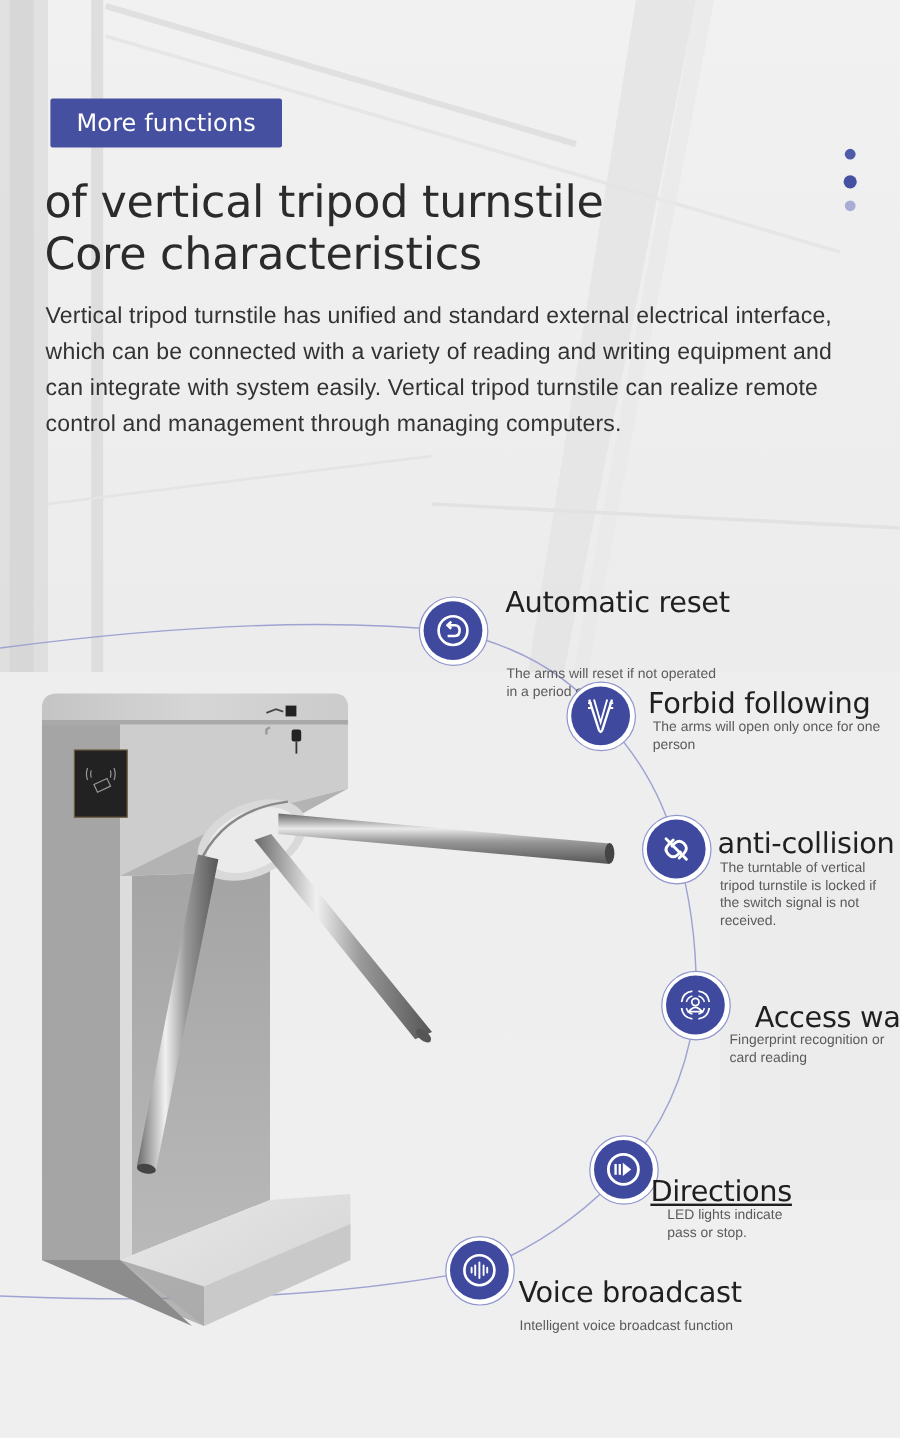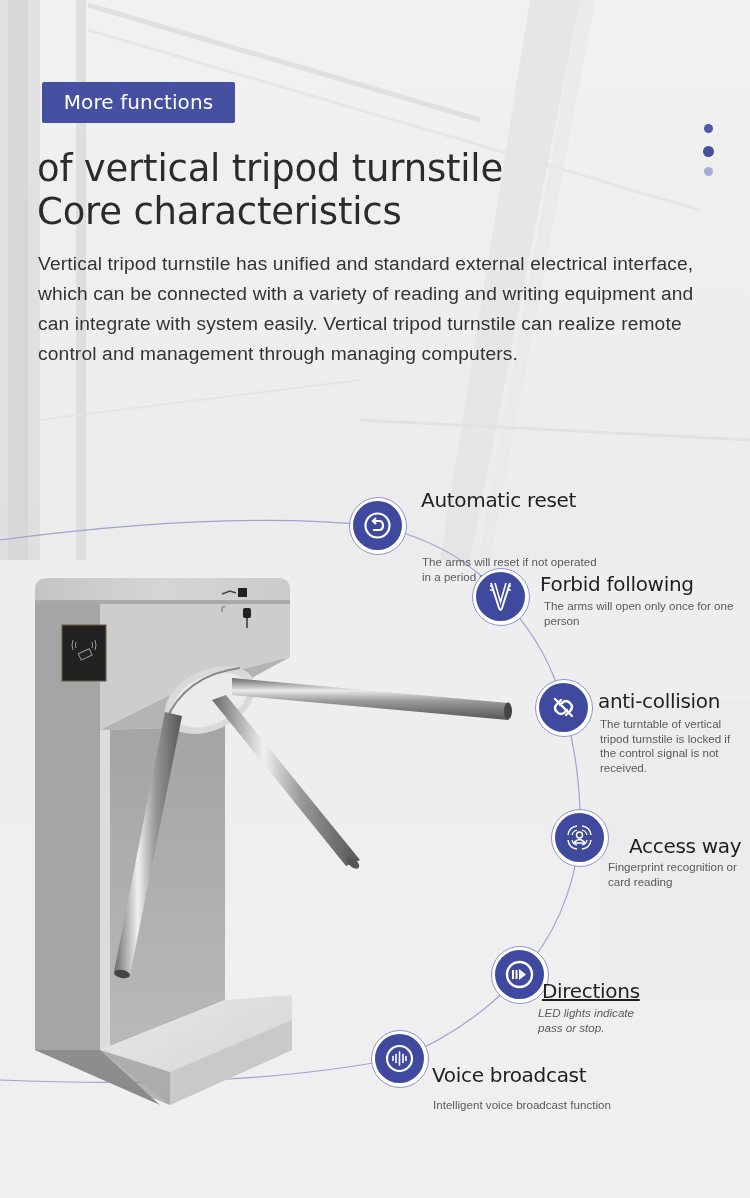--- a/index.html
+++ b/index.html
@@ -36,21 +36,21 @@
     position:absolute; width:58px; height:58px; border-radius:50%;
     border:1.5px solid #8f95cc; background:#fff;
   }
   .ficon .inner {
     position:absolute; left:3px; top:3px; width:49px; height:49px;
     border-radius:50%; background:#3f4a9e;
   }
   .ficon svg { position:absolute; left:0; top:0; width:49px; height:49px; }
   .ftitle {
     position:absolute; white-space:nowrap;
-    font-size:20px; color:#1f1f1f; font-family:"DejaVu Sans", sans-serif;
+    font-size:24px; color:#1f1f1f; font-family:"DejaVu Sans", sans-serif;
     letter-spacing:-0.3px;
   }
   .fdesc {
     position:absolute; font-size:11.6px; line-height:14.5px; color:#5a5a5a;
     font-family:"Liberation Sans", sans-serif;
   }
 </style>
 </head>
 <body>
 
@@ -207,21 +207,21 @@
   <div class="ficon" style="left:535px; top:679px;">
     <div class="inner">
       <svg viewBox="0 0 49 49">
         <path d="M 22 17 L 18 21 Q 14 25 18 29 Q 22 33 26 29 L 28 27" fill="none" stroke="#fff" stroke-width="2.4" stroke-linecap="round"></path>
         <path d="M 27 32 L 31 28 Q 35 24 31 20 Q 27 16 23 20 L 21 22" fill="none" stroke="#fff" stroke-width="2.4" stroke-linecap="round"></path>
         <line x1="16" y1="16" x2="33" y2="33" stroke="#fff" stroke-width="2.4" stroke-linecap="round"></line>
       </svg>
     </div>
   </div>
   <div class="ftitle" style="left:598px; top:689px;">anti-collision</div>
-  <div class="fdesc" style="left:600px; top:717px; width:135px;">The turntable of vertical tripod turnstile is locked if the control signal is not received.</div>
+  <div class="fdesc" style="left:600px; top:717px; width:135px;">The turntable of vertical tripod turnstile is locked if the switch signal is not received.</div>
 </div>
 
 <div class="feature">
   <div class="ficon" style="left:551px; top:809px;">
     <div class="inner">
       <svg viewBox="0 0 49 49">
         <path d="M 13 22 Q 14 14 22 13 M 27 13 Q 35 14 36 22 M 36 27 Q 35 35 27 36 M 22 36 Q 14 35 13 27" fill="none" stroke="#fff" stroke-width="1.5"></path>
         <path d="M 17 22 Q 18 18 22 17 M 27 17 Q 31 18 32 22 M 32 27 Q 31 31 27 32 M 22 32 Q 18 31 17 27" fill="none" stroke="#fff" stroke-width="1.2"></path>
         <circle cx="24.5" cy="22" r="3" fill="none" stroke="#fff" stroke-width="1.4"></circle>
         <path d="M 19 30 Q 24.5 23 30 30 Z" fill="none" stroke="#fff" stroke-width="1.4"></path>
@@ -237,21 +237,21 @@
     <div class="inner">
       <svg viewBox="0 0 49 49">
         <circle cx="24.5" cy="24.5" r="12.5" fill="none" stroke="#fff" stroke-width="2.4"></circle>
         <rect x="17" y="20" width="2" height="9" fill="#fff"></rect>
         <rect x="20.5" y="20" width="2" height="9" fill="#fff"></rect>
         <path d="M 24 19 L 24 30 L 31 24.5 Z" fill="#fff"></path>
       </svg>
     </div>
   </div>
   <div class="ftitle" style="left:542px; top:979px;text-decoration:underline;">Directions</div>
-  <div class="fdesc" style="left:538px; top:1006px; width:110px;font-style:italic;">LED lights indicate pass or stop.</div>
+  <div class="fdesc" style="left:556px; top:1006px; width:110px;">LED lights indicate pass or stop.</div>
 </div>
 
 <div class="feature">
   <div class="ficon" style="left:371px; top:1030px;">
     <div class="inner">
       <svg viewBox="0 0 49 49">
         <circle cx="24.5" cy="24.5" r="12.5" fill="none" stroke="#fff" stroke-width="2.2"></circle>
         <line x1="18" y1="22.5" x2="18" y2="26.5" stroke="#fff" stroke-width="1.6" stroke-linecap="round"></line>
         <line x1="21" y1="20.5" x2="21" y2="28.5" stroke="#fff" stroke-width="1.6" stroke-linecap="round"></line>
         <line x1="24.5" y1="18" x2="24.5" y2="31" stroke="#fff" stroke-width="1.6" stroke-linecap="round"></line>

